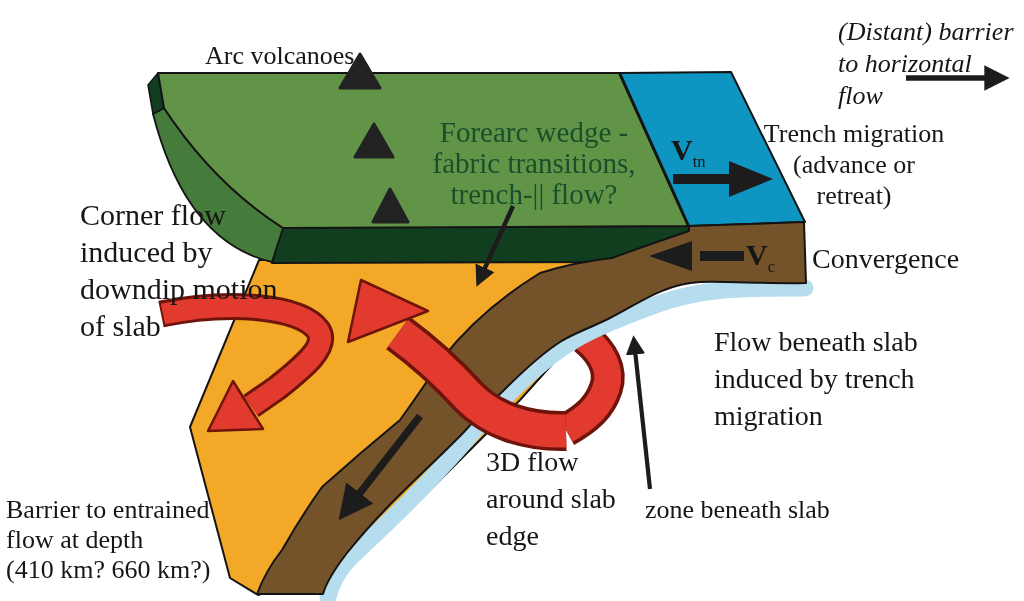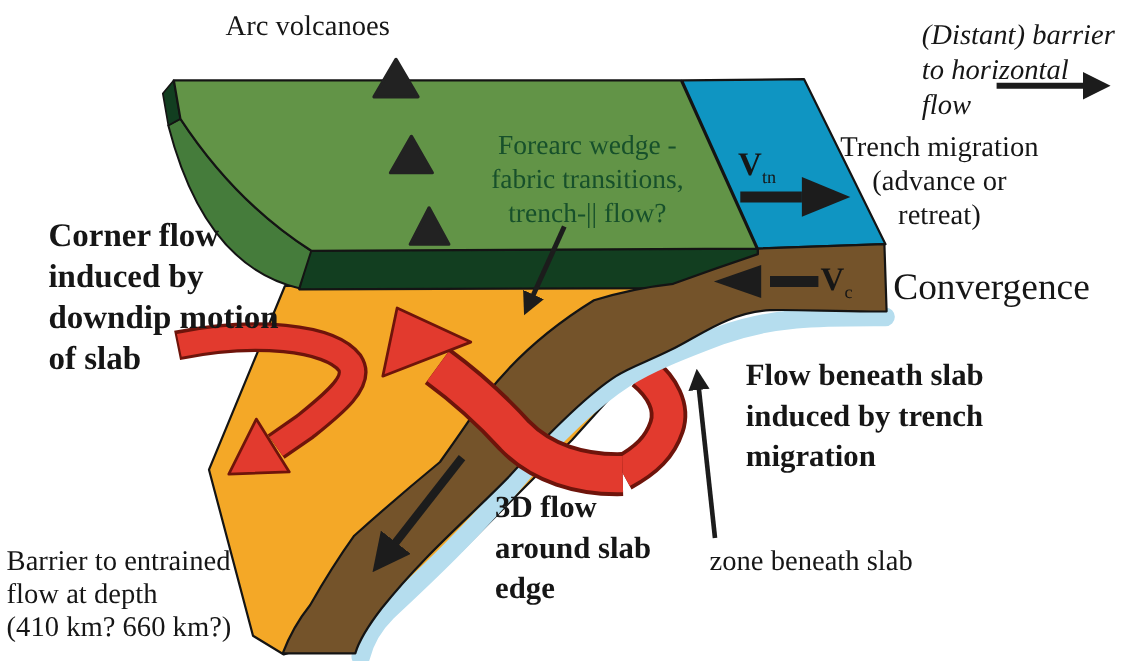--- a/index.html
+++ b/index.html
@@ -9,21 +9,21 @@
     --flow_red_dark:#6e140b; --ink:#161616;
   }
   html,body{margin:0;padding:0;background:#ffffff;}
   #stage{
     position:relative; width:1024px; height:601px; overflow:hidden;
     background:#ffffff; font-family:"Liberation Serif","DejaVu Serif",serif;
     color:var(--ink);
   }
   #diagram-svg{position:absolute;left:0;top:0;}
   .lbl{position:absolute; white-space:nowrap; color:var(--ink);}
-  .lbl.bold{font-weight:bold;}
+  .lbl.bold{font-weight:normal;margin-left:36px;}
   .lbl.center{text-align:center;}
   .lbl.green{color:var(--text_green);}
   .vel{position:absolute; font-weight:bold; font-size:30px; white-space:nowrap;}
   .vel sub{font-size:0.55em; font-weight:normal;}
 </style>
 </head>
 <body>
 
 <div id="stage">
 
@@ -84,51 +84,51 @@
     <polygon points="729,161 773,179 729,197" fill="#1c1c1c"></polygon>
 
     <line x1="744" y1="256" x2="700" y2="256" style="stroke:#1c1c1c;stroke-width:10"></line>
     <polygon points="692,241 649,256 692,271" fill="#1c1c1c"></polygon>
 
     <polygon points="340,88 380,88 360,54" style="fill:#222;stroke:#222;stroke-width:3;stroke-linejoin:round"></polygon>
     <polygon points="355,157 393,157 374,124" style="fill:#222;stroke:#222;stroke-width:3;stroke-linejoin:round"></polygon>
     <polygon points="373,222 408,222 390,189" style="fill:#222;stroke:#222;stroke-width:3;stroke-linejoin:round"></polygon>
   </svg>
 
-  <div class="lbl" style="left:205px;top:9px;font-size:26px;">
+  <div class="lbl" style="left:205px;top:41px;font-size:26px;">
     <div>Arc volcanoes</div>
   </div>
 
   <div class="lbl" style="left:838px;top:16px;font-size:26px;line-height:32px;font-style:italic;">
     <div>(Distant) barrier</div>
     <div>to horizontal</div>
     <div>flow</div>
   </div>
 
-  <div class="lbl center green" style="left:424px;top:117px;width:220px;font-size:25px;line-height:31px;">
+  <div class="lbl center green" style="left:424px;top:117px;width:220px;font-size:29px;line-height:31px;">
     <div>Forearc wedge -</div>
     <div>fabric transitions,</div>
     <div>trench-|| flow?</div>
   </div>
 
   <div class="lbl center" style="left:748px;top:118px;width:212px;font-size:26px;line-height:31px;">
     <div>Trench migration</div>
     <div>(advance or</div>
     <div>retreat)</div>
   </div>
 
   <div class="vel" style="left:671px;top:133px;">
     <span>V</span><sub>tn</sub>
   </div>
 
   <div class="vel" style="left:746px;top:238px;">
     <span>V</span><sub>c</sub>
   </div>
 
-  <div class="lbl" style="left:812px;top:243px;font-size:34px;">
+  <div class="lbl" style="left:812px;top:243px;font-size:28px;">
     <div>Convergence</div>
   </div>
 
   <div class="lbl bold" style="left:44px;top:196px;font-size:30px;line-height:37px;">
     <div>Corner flow</div>
     <div>induced by</div>
     <div>downdip motion</div>
     <div>of slab</div>
   </div>
 

